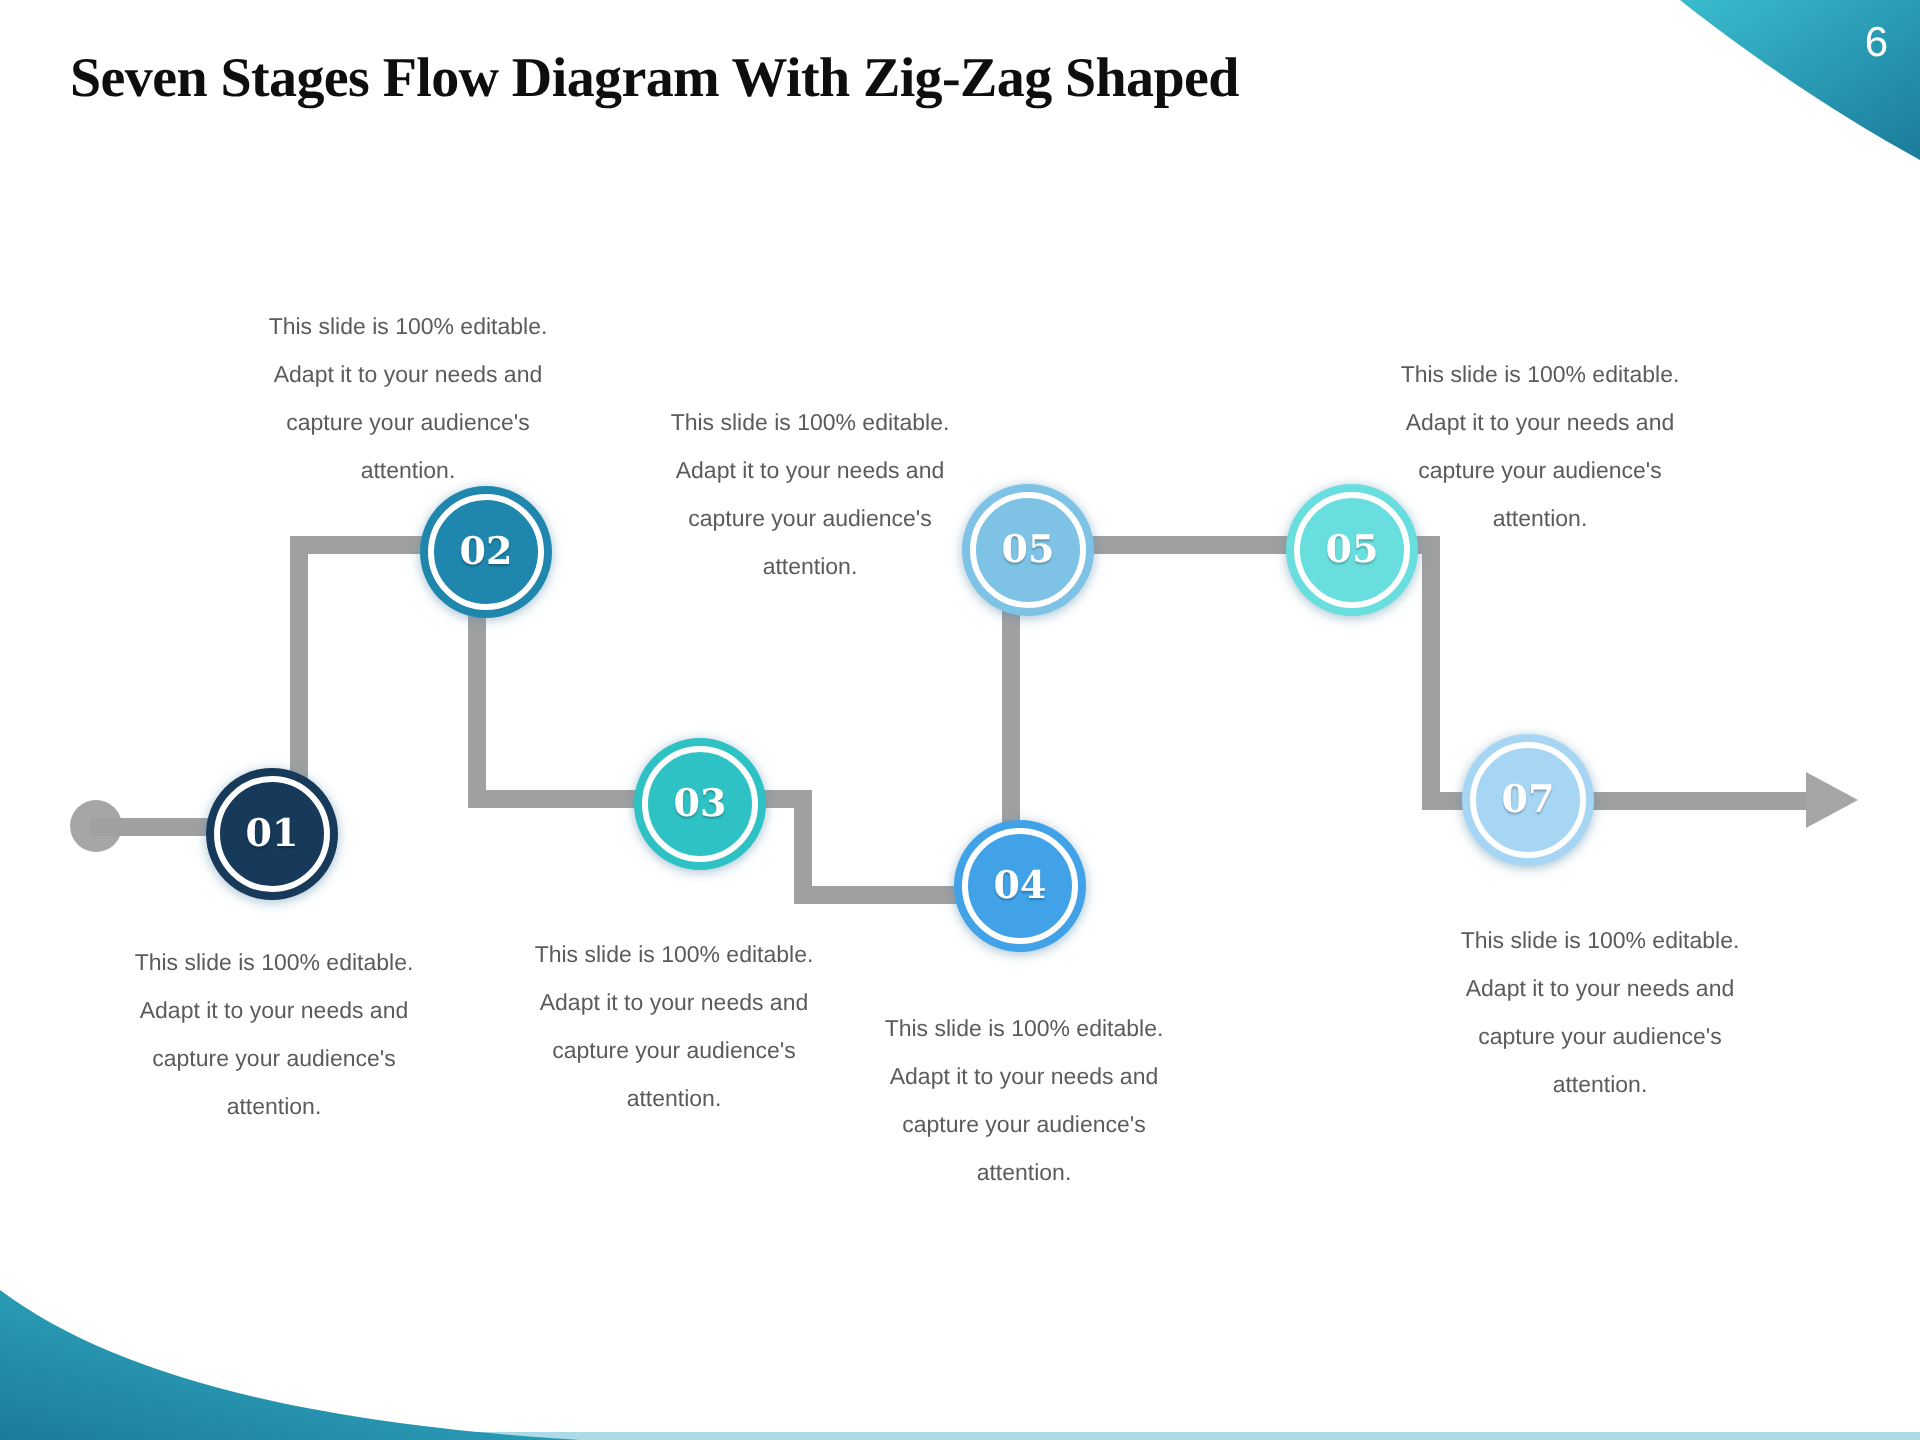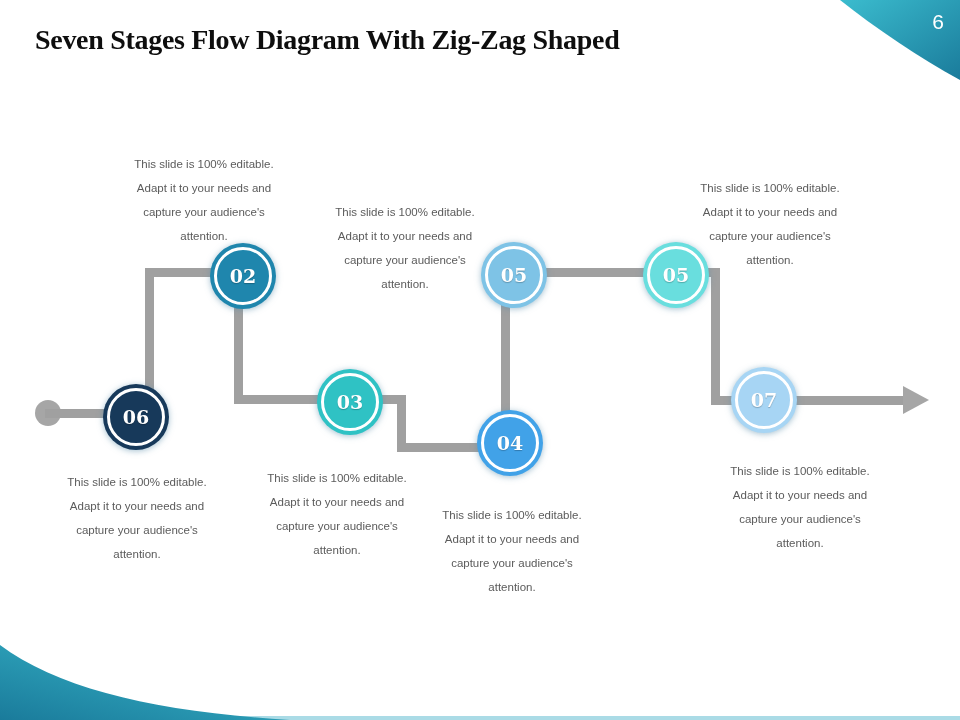--- a/index.html
+++ b/index.html
@@ -82,21 +82,21 @@
     <div class="seg" style="left:397px;top:395px;width:9px;height:57px;"></div>
     <div class="seg" style="left:397px;top:443px;width:116px;height:9px;"></div>
     <div class="seg" style="left:501px;top:271px;width:9px;height:176px;"></div>
     <div class="seg" style="left:505px;top:268px;width:215px;height:9px;"></div>
     <div class="seg" style="left:711px;top:268px;width:9px;height:136px;"></div>
     <div class="seg" style="left:711px;top:396px;width:194px;height:9px;"></div>
     <div class="arrow-head"></div>
   </div>
 
   <div class="stage s01" style="background: rgb(23, 57, 90);">
-    <span class="num">06</span>
+    <span class="num">01</span>
     </div>
   <div class="stage s02" style="background: rgb(31, 134, 173);">
     <span class="num">02</span>
     </div>
   <div class="stage s03" style="background: rgb(47, 194, 196);">
     <span class="num">03</span>
     </div>
   <div class="stage s04" style="background: rgb(65, 162, 232);">
     <span class="num">04</span>
     </div>

